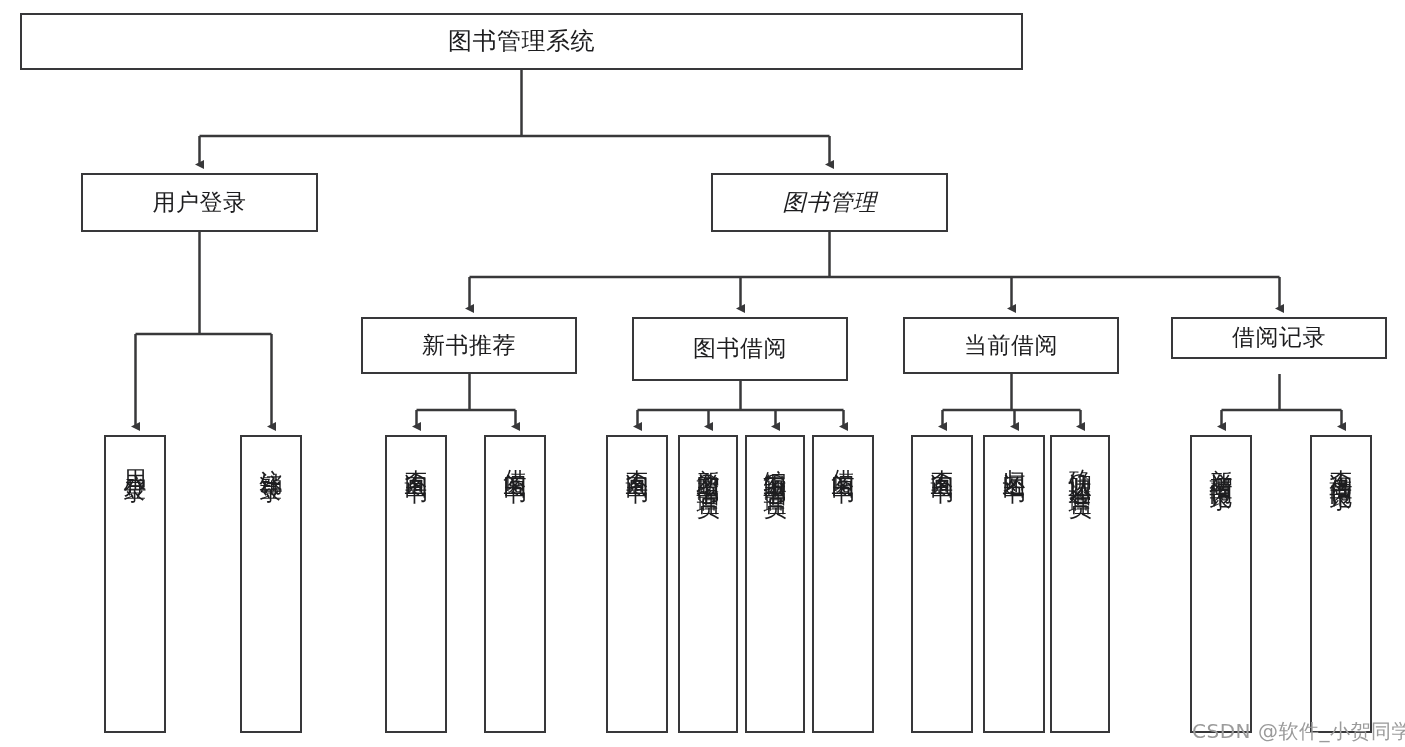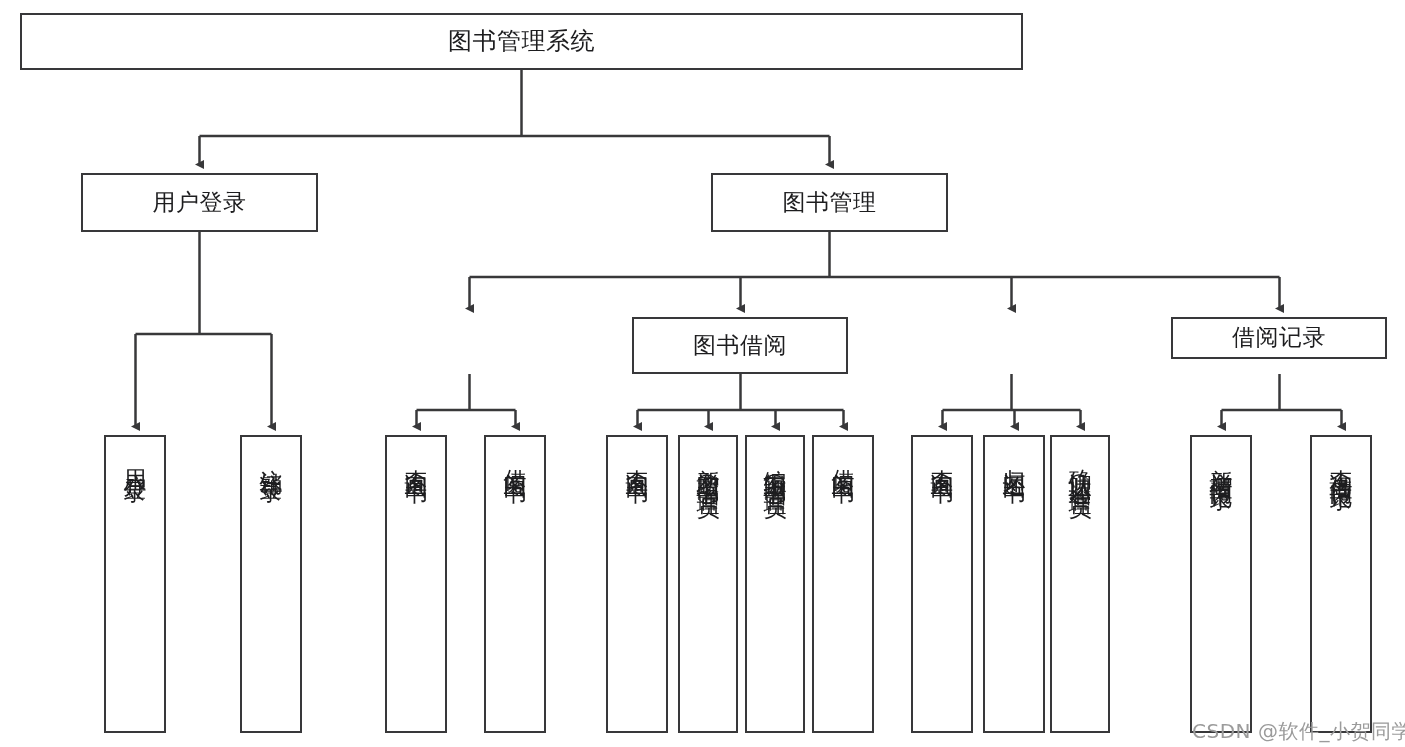--- a/index.html
+++ b/index.html
@@ -128,26 +128,32 @@
     </g>
   </svg>
 
   <div class="node horiz root" id="node-root" style="left: 20px; top: 13px; width: 1003px; height: 57px;">
     <span class="label">图书管理系统</span>
   </div>
 
   <div class="node horiz" id="n2-0" style="left: 81px; top: 173px; width: 237px; height: 59px;">
     <span class="label">用户登录</span>
   </div>
-  <div class="node horiz" id="n2-1" style="left: 711px; top: 173px; width: 237px; height: 59px;">
+  <div class="node horiz" id="n2-1" style="left: 711px; top: 173px; width: 237px; height: 59px; font-style: italic;">
     <span class="label">图书管理</span>
   </div>
 
-  <div class="node horiz" id="n3-1" style="left: 632px; top: 317px; width: 216px; height: 57px;">
+  <div class="node horiz" id="n3-0" style="left: 361px; top: 317px; width: 216px; height: 57px;">
+    <span class="label">新书推荐</span>
+  </div>
+  <div class="node horiz" id="n3-1" style="left: 632px; top: 317px; width: 216px; height: 64px;">
     <span class="label">图书借阅</span>
+  </div>
+  <div class="node horiz" id="n3-2" style="left: 903px; top: 317px; width: 216px; height: 57px;">
+    <span class="label">当前借阅</span>
   </div>
   <div class="node horiz" id="n3-3" style="left: 1171px; top: 317px; width: 216px; height: 42px;">
     <span class="label">借阅记录</span>
   </div>
 
   <div class="node vert" id="lf-0" style="left: 104px; top: 435px; width: 62px; height: 298px;">
     <span class="label">用户登录</span>
   </div>
   <div class="node vert" id="lf-1" style="left: 240px; top: 435px; width: 62px; height: 298px;">
     <span class="label">注销登录</span>

